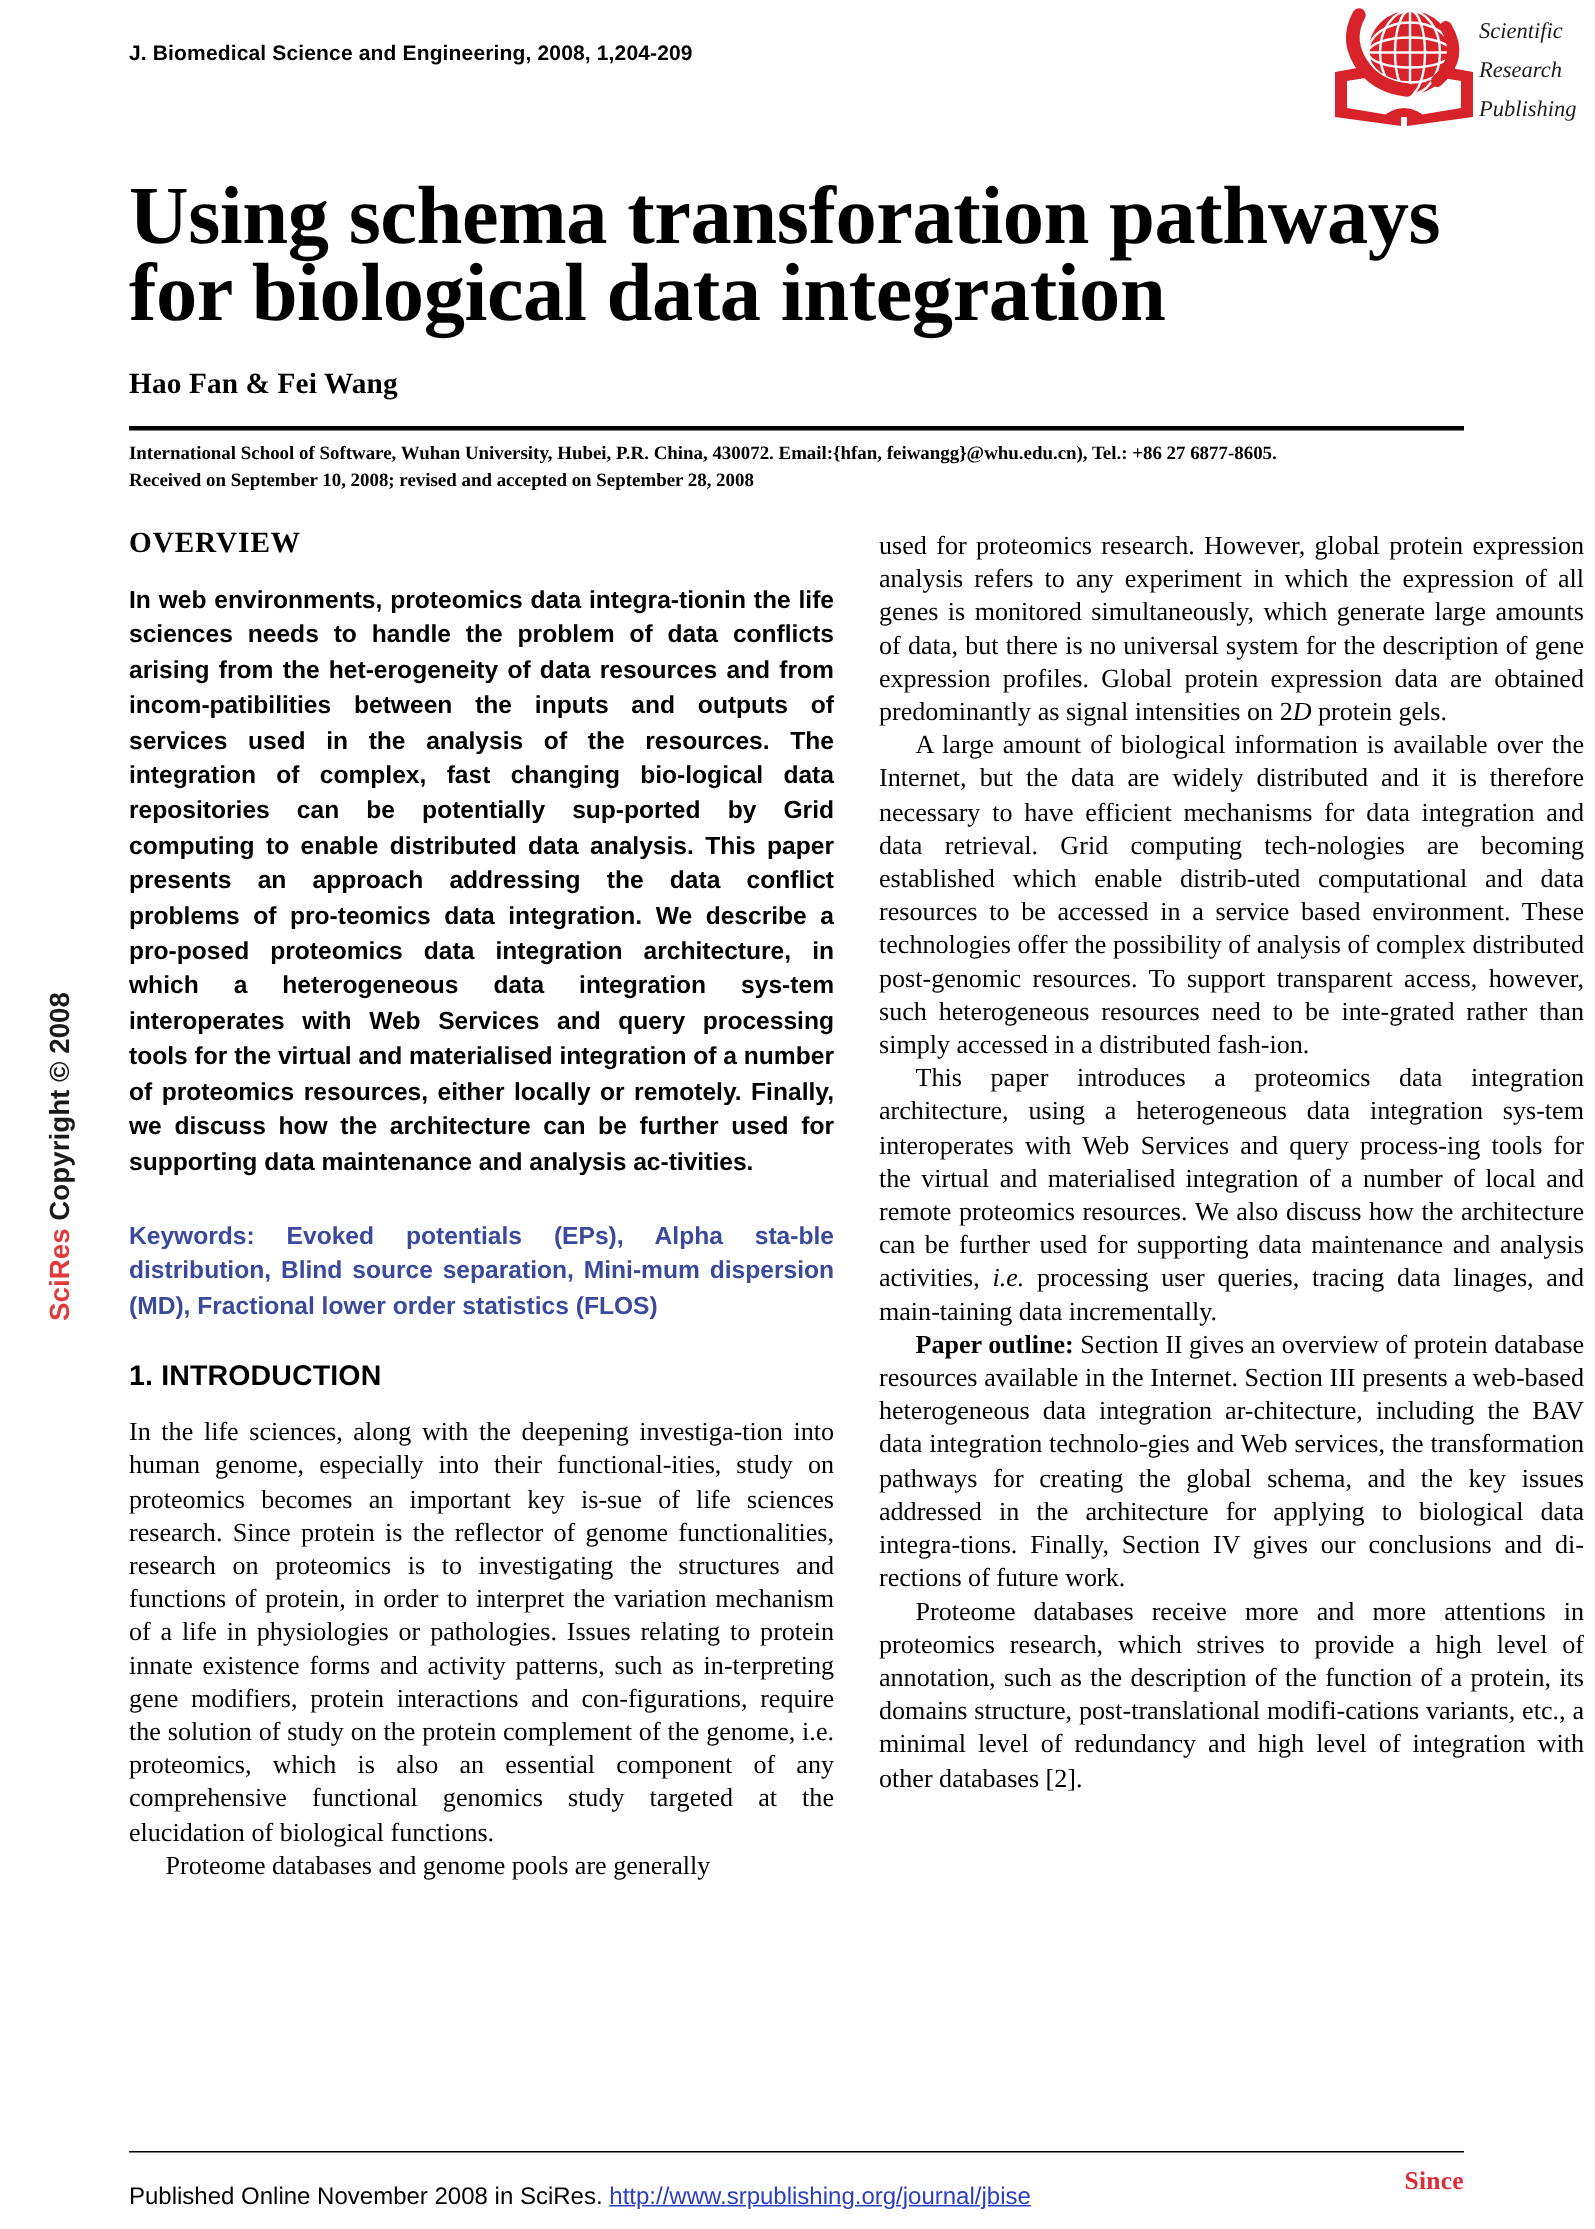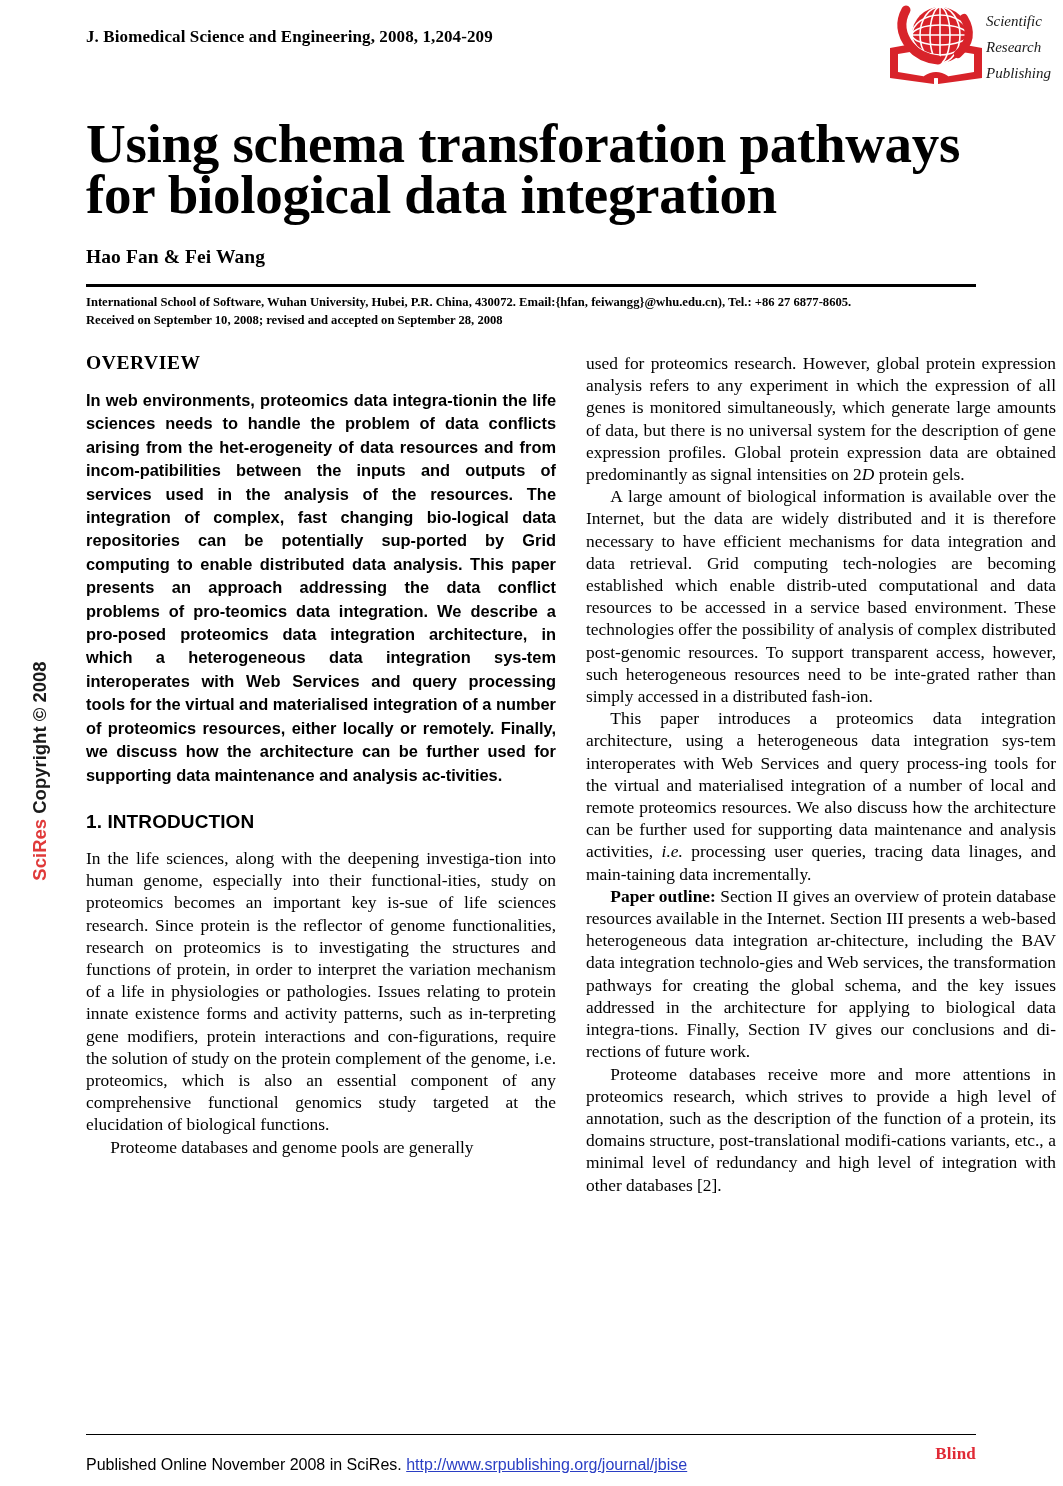--- a/index.html
+++ b/index.html
@@ -19,23 +19,23 @@
   
   .page-header {
     position: absolute;
     left: 0; top: 0;
     width: 1063px;
     height: 96px;
   }
   .journal-ref {
     position: absolute;
     left: 86px; top: 27px;
-    font-family: Liberation Serif, serif;
-    font-weight: bold;
-    font-size: 17px;
+    font-family: Liberation Sans, sans-serif;
+    font-weight: bold;
+    font-size: 14px;
     letter-spacing: 0.1px;
     white-space: nowrap;
   }
 
   
   .logo-wrap {
     position: absolute;
     left: 884px; top: 2px;
     width: 175px;
     height: 90px;
@@ -260,20 +260,21 @@
 
 <div class="sidebar-copyright">
   <span class="scires">SciRes</span>
   <span class="cright">Copyright © 2008</span>
 </div>
 
 <div class="col col-left">
   <div class="h-abstract">OVERVIEW</div>
   <p class="abstract-body">In web environments, proteomics data integra-tionin the life sciences needs to handle the problem of data conflicts arising from the het-erogeneity of data resources and from incom-patibilities between the inputs and outputs of services used in the analysis of the resources. The integration of complex, fast changing bio-logical data repositories can be potentially sup-ported by Grid computing to enable distributed data analysis. This paper presents an approach addressing the data conflict problems of pro-teomics data integration. We describe a pro-posed proteomics data integration architecture, in which a heterogeneous data integration sys-tem interoperates with Web Services and query processing tools for the virtual and materialised integration of a number of proteomics resources, either locally or remotely. Finally, we discuss how the architecture can be further used for supporting data maintenance and analysis ac-tivities.</p>
 
+  <p class="keywords"><span class="kw-label">Keywords</span><span>: Evoked potentials (EPs), Alpha sta-ble distribution, Blind source separation, Mini-mum dispersion (MD), Fractional lower order statistics (FLOS)</span></p>
 
   <div class="h-section">1. INTRODUCTION</div>
   <p class="body-p">In the life sciences, along with the deepening investiga-tion into human genome, especially into their functional-ities, study on proteomics becomes an important key is-sue of life sciences research. Since protein is the reflector of genome functionalities, research on proteomics is to investigating the structures and functions of protein, in order to interpret the variation mechanism of a life in physiologies or pathologies. Issues relating to protein innate existence forms and activity patterns, such as in-terpreting gene modifiers, protein interactions and con-figurations, require the solution of study on the protein complement of the genome, i.e. proteomics, which is also an essential component of any comprehensive functional genomics study targeted at the elucidation of biological functions.</p>
   <p class="body-p indent">Proteome databases and genome pools are generally</p>
 </div>
 
 <div class="col col-right">
   <p class="body-p"><span>used for proteomics research. However, global protein expression analysis refers to any experiment in which the expression of all genes is monitored simultaneously, which generate large amounts of data, but there is no universal system for the description of gene expression profiles. Global protein expression data are obtained predominantly as signal intensities on 2</span><em>D</em><span> protein gels.</span></p>
 
   <p class="body-p indent">A large amount of biological information is available over the Internet, but the data are widely distributed and it is therefore necessary to have efficient mechanisms for data integration and data retrieval. Grid computing tech-nologies are becoming established which enable distrib-uted computational and data resources to be accessed in a service based environment. These technologies offer the possibility of analysis of complex distributed post-genomic resources. To support transparent access, however, such heterogeneous resources need to be inte-grated rather than simply accessed in a distributed fash-ion.</p>
@@ -284,14 +285,14 @@
 
   <p class="body-p">Proteome databases receive more and more attentions in proteomics research, which strives to provide a high level of annotation, such as the description of the function of a protein, its domains structure, post-translational modifi-cations variants, etc., a minimal level of redundancy and high level of integration with other databases [2].</p>
 </div>
 
 <div class="rule-footer"></div>
 <div class="footer">
   <div class="footer-left">
     <span>Published Online November 2008 in SciRes.</span>
     <span class="footer-url">http://www.srpublishing.org/journal/jbise</span>
   </div>
-  <div class="footer-right">Blind</div>
+  <div class="footer-right">Since</div>
 </div>
 
 </body></html>

